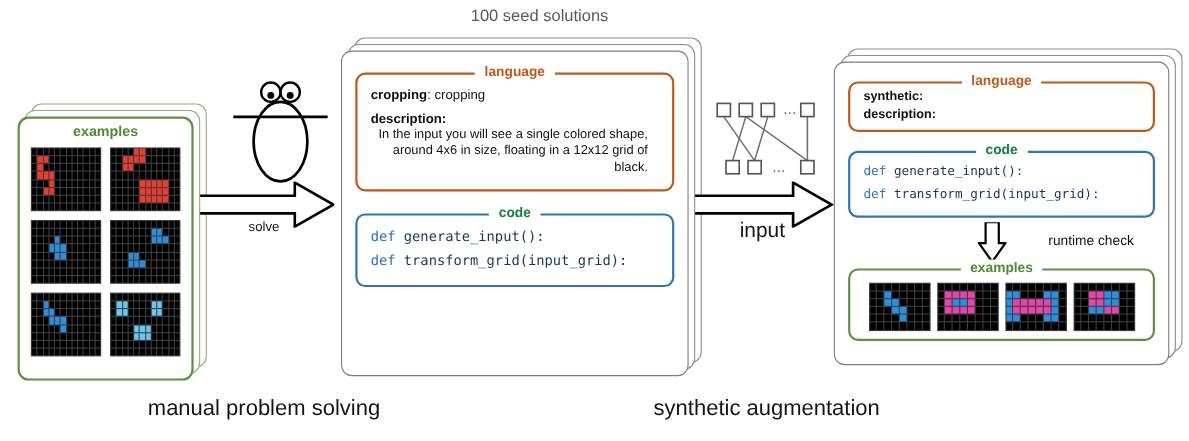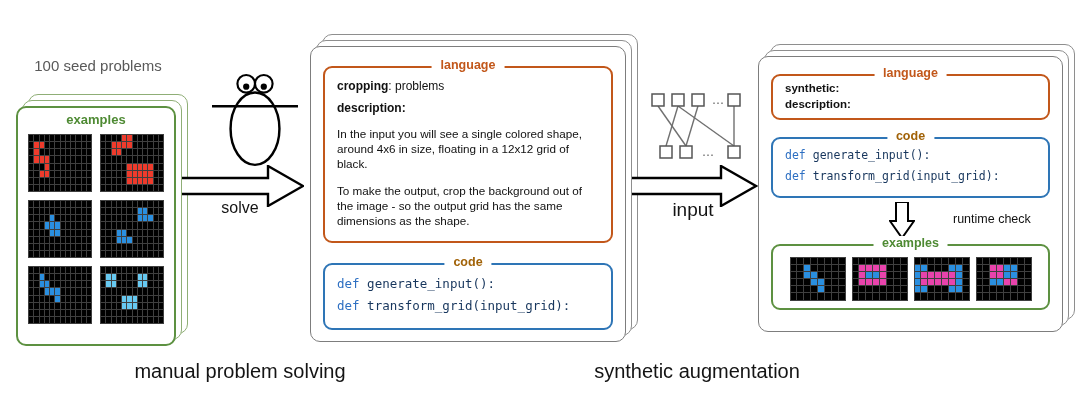--- a/index.html
+++ b/index.html
@@ -19,62 +19,62 @@
   .stack.green .layer {border-color:#8fae76;}
   .stack.green .card {border:2px solid #5d9141;}
 
   
   .lbox {position:relative; border-radius:9px; box-sizing:border-box; background:#fff;}
   .lang-box {border:2px solid #c2571a;}
   .code-box {border:2px solid #2e75b6;}
   .ex-box   {border:2px solid #5d9141;}
   .box-tag {position:absolute; top:-10px; left:50%; transform:translateX(-50%);
             background:#fff; padding:0 9px; font-size:12.5px; font-weight:700; white-space:nowrap;}
-  .orange-t {color:#c2571a;} .blue-t {color:#a16207;} .green-t {color:#4e8a33;}
+  .orange-t {color:#c2571a;} .blue-t {color:#15803d;} .green-t {color:#4e8a33;}
 
   .codeline {font-family:"DejaVu Sans Mono","Liberation Mono",monospace; white-space:pre; color:#17365d;}
   .codeline .kw {color:#2d6fc2;}
 
   
   .pixgrid {display:grid; grid-auto-rows:1fr; gap:1px; background:#3f3f3f; padding:1px; box-sizing:border-box;}
   .pixgrid .px {background:#000; min-width:0; min-height:0;}
   .g-left  {width:64px; height:58px;}
   .g-right {width:56px; height:44px;}
 
   
   .ex-title {text-align:center; font-size:13px; font-weight:700; color:#4e8a33; padding-top:4px;}
   .examples-grids {display:grid; grid-template-columns:auto auto; gap:8px 8px; justify-content:center; padding:7px 4px 4px;}
 
   
   .mid-inner {position:absolute; inset:0; padding:10px 12px; box-sizing:border-box;}
   .mid-lang {margin-top:9px; padding:8px 12px 12px; font-size:12px; color:#111;}
   .mid-lang .line1 {margin-top:3px;}
   .mid-lang .dlabel {margin-top:8px; font-weight:700;}
-  .mid-lang p {margin:12px 0 0; max-width:252px; font-size:11.7px; line-height:1.28; color:#111;}
+  .mid-lang p {margin:0 0 0; max-width:252px; font-size:11.7px; line-height:1.28; color:#111;text-align:right;}
   .mid-code {margin-top:20px; padding:8px 12px 10px;}
   .mid-code .codeline {font-size:12.5px; line-height:1.8;}
 
   
   .right-inner {position:absolute; inset:0; padding:8px 12px; box-sizing:border-box;}
   .r-lang {margin-top:9px; padding:6px 12px 8px; font-size:11.5px; color:#111;}
   .r-lang .blabel {font-weight:700;}
   .r-lang .dlabel {font-weight:700; margin-top:4px;}
   .r-code {margin-top:17px; padding:6px 12px 8px;}
   .r-code .codeline {font-size:11.5px; line-height:1.85;}
   .arrow-row {position:relative; height:46px;}
   .arrow-row .runtime {position:absolute; left:158px; top:14px; font-size:12.5px; color:#111;padding-left:24px;}
   .r-ex {padding:11px 6px 7px;}
   .r-ex .grids {display:flex; gap:6px; justify-content:center;}
 </style>
 </head>
 <body>
 
 <div class="canvas">
 
-  <div class="toplabel" style="left:18px; top:57px; width:160px;">100 seed problems</div>
+  <div class="toplabel" style="left:358px; top:6px; width:265px;">100 seed solutions</div>
 
   <div class="stack green" style="left:16px; top:106px; width:160px; height:240px;">
     <div class="layer d2"></div>
     <div class="layer d1"></div>
     <div class="card">
       <div class="ex-title">examples</div>
       <div class="examples-grids">
         <div class="pixgrid g-left" style="grid-template-columns: repeat(12, 1fr);">
             <div class="px"></div>
             <div class="px"></div>
@@ -672,33 +672,32 @@
     <line x1="0" y1="40" x2="88" y2="40" stroke="#000" stroke-width="2.5"></line>
     <circle cx="35" cy="17" r="9" fill="#fff" stroke="#000" stroke-width="2.2"></circle>
     <circle cx="53" cy="17" r="9" fill="#fff" stroke="#000" stroke-width="2.2"></circle>
     <circle cx="35" cy="20" r="3.2" fill="#000"></circle>
     <circle cx="53" cy="20" r="3.2" fill="#000"></circle>
   </svg>
 
   <svg style="position:absolute; left:176px; top:165px;" width="128" height="42" viewBox="0 0 128 42">
     <polygon points="0,13 92,13 92,1 127,21 92,41 92,29 0,29" fill="#fff" stroke="#000" stroke-width="2.4"></polygon>
   </svg>
-  <div class="bottomlabel" style="left:176px; top:199px; width:128px; font-size:16px;">solve</div>
+  <div class="bottomlabel" style="left:176px; top:199px; width:128px; font-size:12px;">solve</div>
 
   <div class="stack" style="left:310px; top:46px; width:316px; height:296px;">
     <div class="layer d2"></div>
     <div class="layer d1"></div>
     <div class="card">
       <div class="mid-inner">
         <div class="lbox lang-box mid-lang">
           <div class="box-tag orange-t">language</div>
-          <div class="line1"><b>cropping</b><span>: problems</span></div>
+          <div class="line1"><b>cropping</b><span>: cropping</span></div>
           <div class="dlabel">description:</div>
           <p>In the input you will see a single colored shape, around 4x6 in size, floating in a 12x12 grid of black.</p>
-          <p>To make the output, crop the background out of the image - so the output grid has the same dimensions as the shape.</p>
         </div>
         <div class="lbox code-box mid-code">
           <div class="box-tag blue-t">code</div>
           <div class="codeline"><span class="kw">def</span><span> generate_input():</span></div>
           <div class="codeline"><span class="kw">def</span><span> transform_grid(input_grid):</span></div>
         </div>
       </div>
     </div>
   </div>
 

